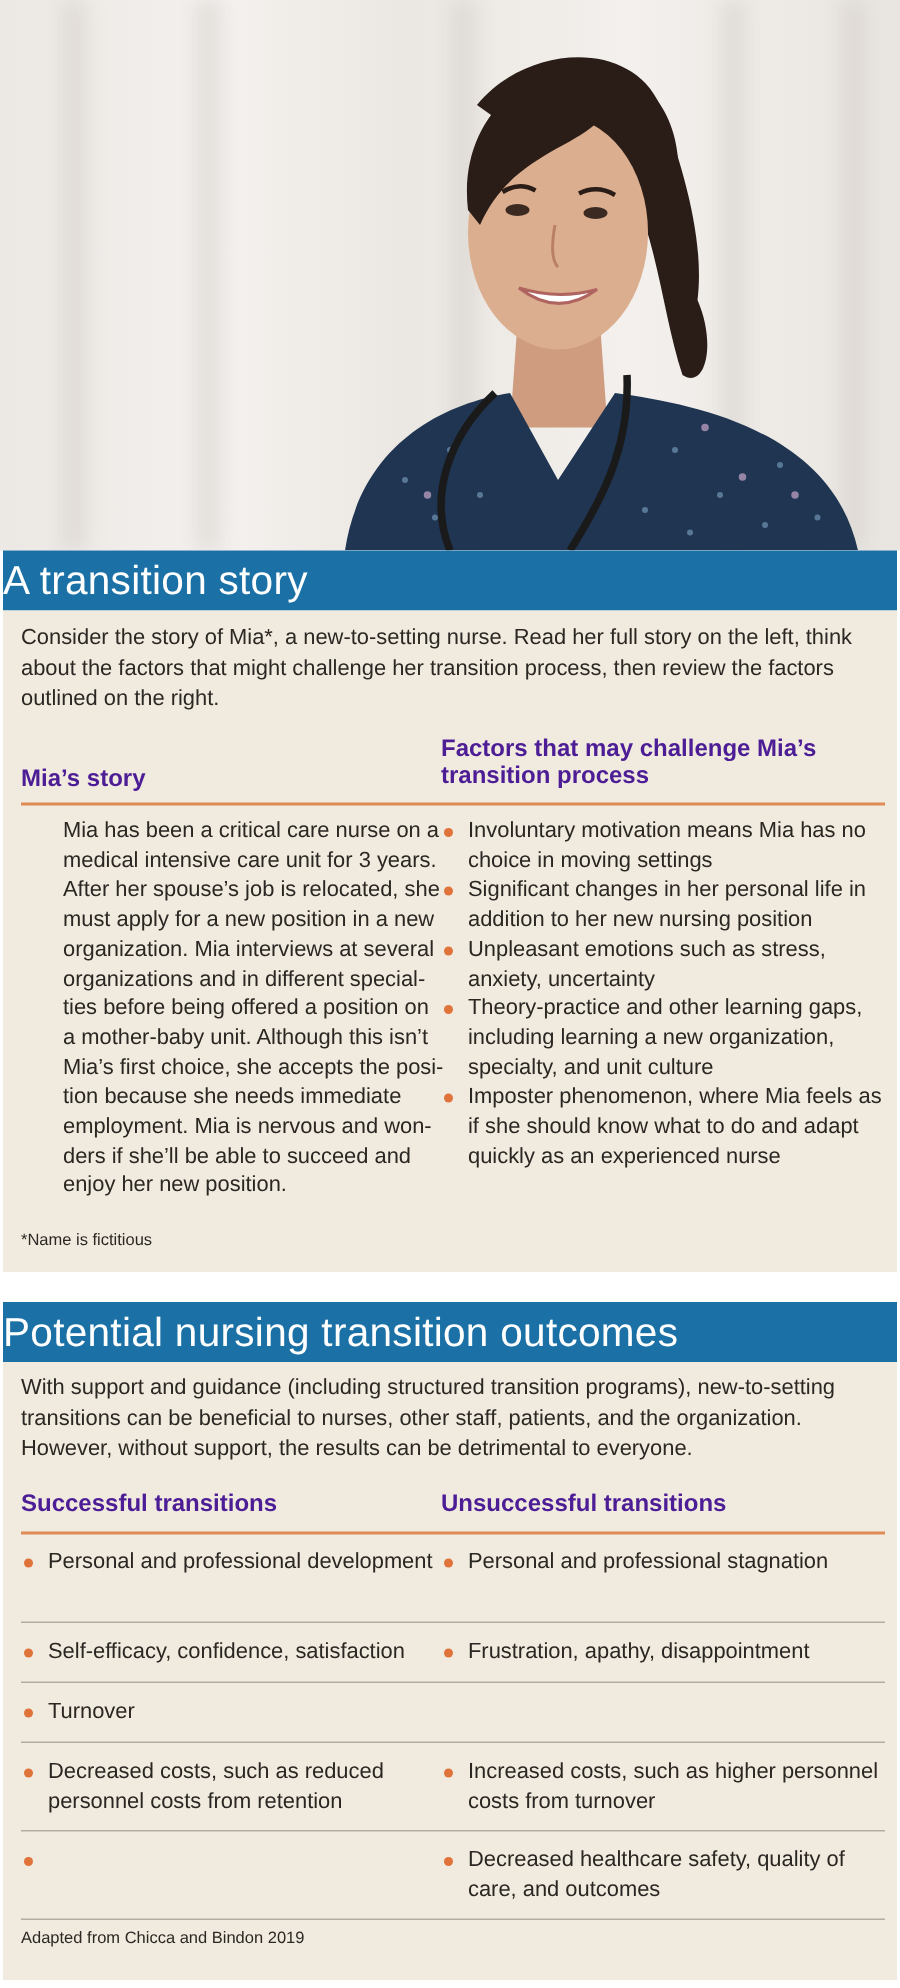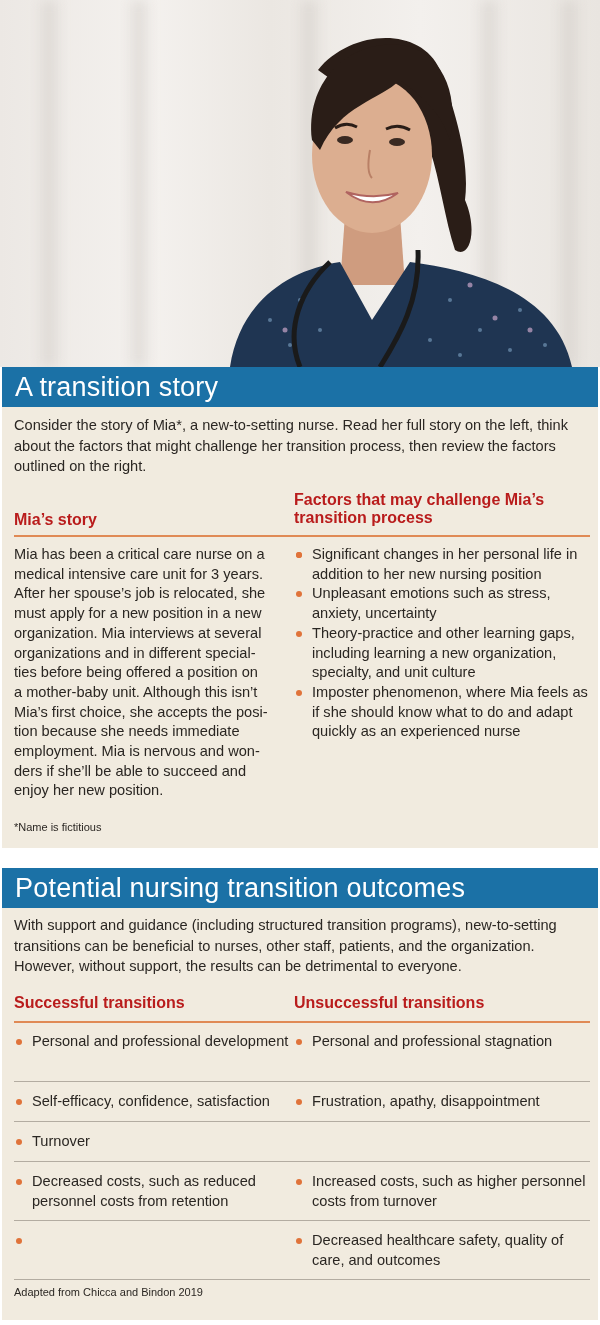--- a/index.html
+++ b/index.html
@@ -12,28 +12,28 @@
       background: linear-gradient(90deg, #ece8e4 0%, #f4f1ee 25%, #ebe7e2 45%, #f3f0ed 70%, #e9e5e0 100%);
       overflow: hidden;
     }
     .photo .fold { position: absolute; top: 0; bottom: 0; width: 18px; background: rgba(200,194,188,0.35); filter: blur(6px); }
     .photo svg { position: absolute; left: 0; top: 0; }
 
     
     .bar {
       position: absolute; left: 2px; width: 596px; height: 40px;
       background: #1b71a6; color: #ffffff;
-      font-size: 27px; line-height: 40px; padding-left: 13px; letter-spacing: 0.2px;
+      font-size: 27px; line-height: 40px; letter-spacing: 0.2px;
     }
     .panel {
       position: absolute; left: 2px; width: 596px; background: #f1ebdf;
     }
 
     .intro { font-size: 14.6px; line-height: 20.5px; color: #2b2723; }
-    .col-head { color: #b91c1c; font-weight: bold; font-size: 16px; line-height: 18px; }
+    .col-head { color: #4c1d95; font-weight: bold; font-size: 16px; line-height: 18px; }
     .rule-orange { position: absolute; left: 12px; right: 8px; height: 2px; background: #e08a55; }
     .rule-gray { position: absolute; left: 12px; right: 8px; height: 1px; background: #b3aca1; }
 
     .story { position: absolute; left: 12px; width: 268px; font-size: 14.6px; line-height: 19.7px; }
     .factors { position: absolute; left: 292px; width: 300px; list-style: none; font-size: 14.6px; line-height: 19.7px; }
     .factors li, .outcome-cell { position: relative; padding-left: 18px; }
     .bullet {
       position: absolute; left: 2px; top: 7px; width: 6px; height: 6px; border-radius: 50%; background: #e0733a;
     }
     .footnote { position: absolute; left: 12px; font-size: 11px; color: #2b2723; }
@@ -103,38 +103,38 @@
   <p class="intro" style="position:absolute; left:12px; top:8px; width:580px;">Consider the story of Mia*, a new-to-setting nurse. Read her full story on the left, think about the factors that might challenge her transition process, then review the factors outlined on the right.</p>
 
   <div class="col-head" style="position:absolute; left:12px; top:104px;">Mia’s story</div>
   <div class="col-head" style="position:absolute; left:292px; top:84px;">
     <div>Factors that may challenge Mia’s</div>
     <div>transition process</div>
   </div>
 
   <div class="rule-orange" style="top:128px;"></div>
 
-  <div class="story" style="top:138px;">
+  <div class="story" style="top:138px;margin-left:28px;">
     <div>Mia has been a critical care nurse on a</div>
     <div>medical intensive care unit for 3 years.</div>
     <div>After her spouse’s job is relocated, she</div>
     <div>must apply for a new position in a new</div>
     <div>organization. Mia interviews at several</div>
     <div>organizations and in different special-</div>
     <div>ties before being offered a position on</div>
     <div>a mother-baby unit. Although this isn’t</div>
     <div>Mia’s first choice, she accepts the posi-</div>
     <div>tion because she needs immediate</div>
     <div>employment. Mia is nervous and won-</div>
     <div>ders if she’ll be able to succeed and</div>
     <div>enjoy her new position.</div>
   </div>
 
   <ul class="factors" style="top:138px;">
-    <li><span class="bullet"></span></li>
+    <li><span class="bullet"></span><span>Involuntary motivation means Mia has no choice in moving settings</span></li>
     <li><span class="bullet"></span><span>Significant changes in her personal life in addition to her new nursing position</span></li>
     <li><span class="bullet"></span><span>Unpleasant emotions such as stress, anxiety, uncertainty</span></li>
     <li><span class="bullet"></span><span>Theory-practice and other learning gaps, including learning a new organization, specialty, and unit culture</span></li>
     <li><span class="bullet"></span><span>Imposter phenomenon, where Mia feels as if she should know what to do and adapt quickly as an experienced nurse</span></li>
   </ul>
 
   <div class="footnote" style="top:414px;">*Name is fictitious</div>
 </div>
 
 <div class="bar" style="top:868px">Potential nursing transition outcomes</div>

